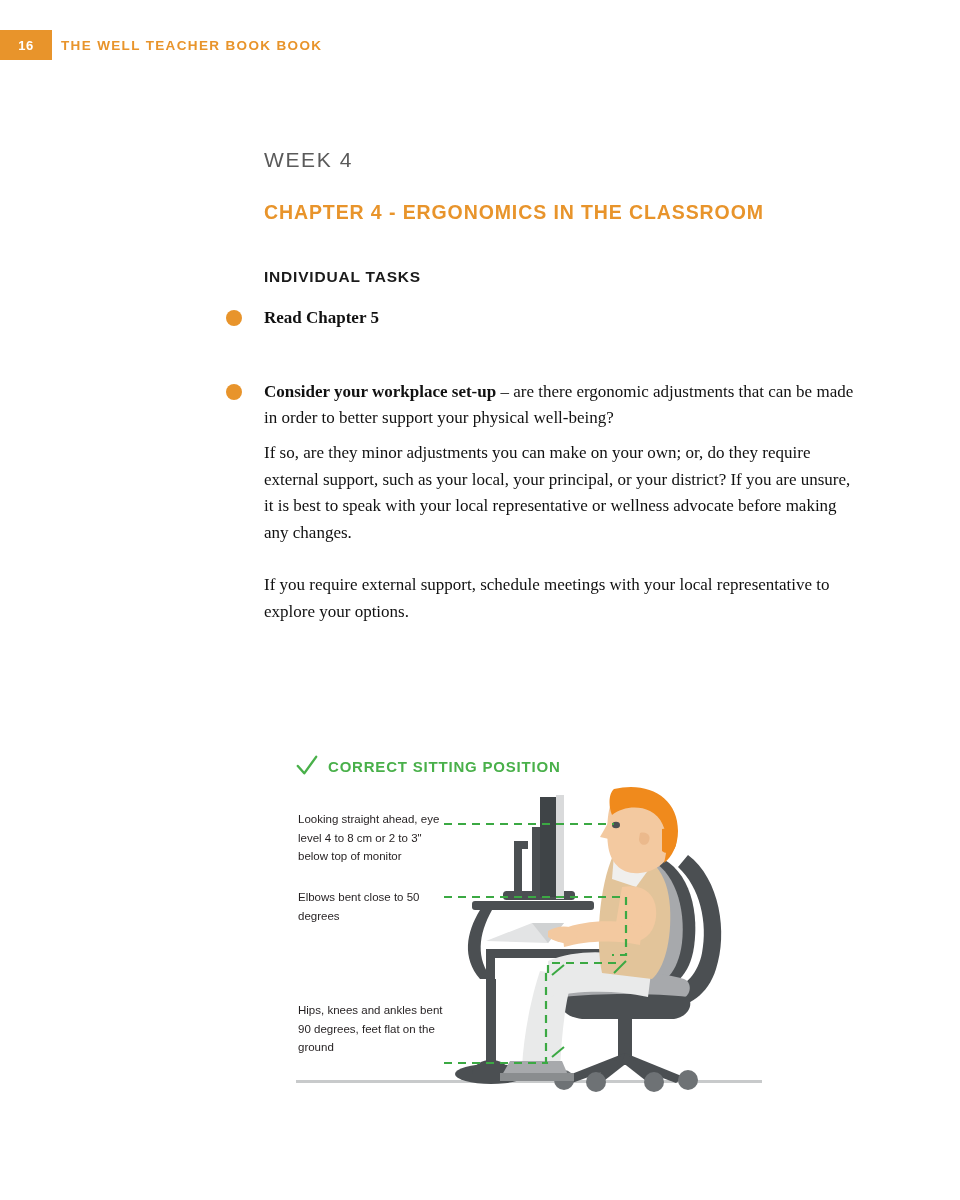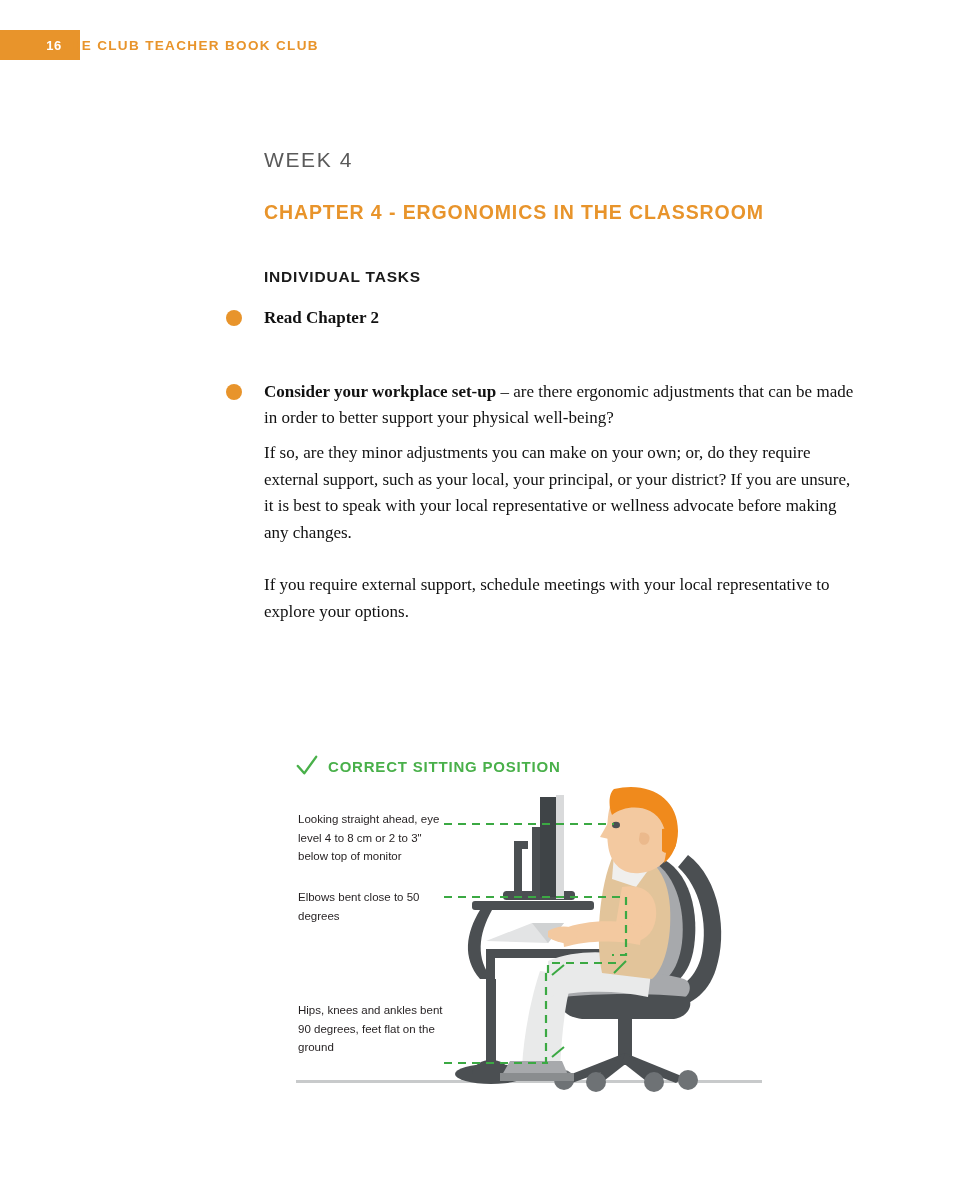--- a/index.html
+++ b/index.html
@@ -30,21 +30,20 @@
     width: 52px;
     height: 30px;
     background: #E8942B;
     color: #ffffff;
     font-size: 13px;
     font-weight: bold;
     letter-spacing: 0.5px;
     display: flex;
     align-items: center;
     justify-content: center;
-    padding-left: 28px;
   }
   .header-title {
     position: absolute;
     left: 61px;
     top: 0;
     height: 30px;
     display: flex;
     align-items: center;
     color: #E8942B;
     font-size: 13.5px;
@@ -185,35 +184,35 @@
     height: 312px;
   }
 </style>
 </head>
 <body>
 
 <div class="page-header">
   <div class="page-number-box">
     <span>16</span>
   </div>
-  <div class="header-title">THE CLUB TEACHER BOOK CLUB</div>
+  <div class="header-title">THE WELL TEACHER BOOK BOOK</div>
 </div>
 
 <div class="content">
 
   <h1 class="week-title">WEEK 4</h1>
   <h2 class="chapter-title">CHAPTER 4 - ERGONOMICS IN THE CLASSROOM</h2>
   <h3 class="section-title">INDIVIDUAL TASKS</h3>
 
   <div class="task-list">
 
     <div class="task-item">
       <span class="bullet"></span>
       <div class="task-text">
-        <span class="lead">Read Chapter 2</span><span></span>
+        <span class="lead">Read Chapter 5</span><span></span>
       </div>
     </div>
 
     <div class="task-item">
       <span class="bullet"></span>
       <div class="task-text">
         <span class="lead">Consider your workplace set-up</span><span> – are there ergonomic adjustments that can be made in order to better support your physical well-being?</span>
       </div>
     </div>
 

